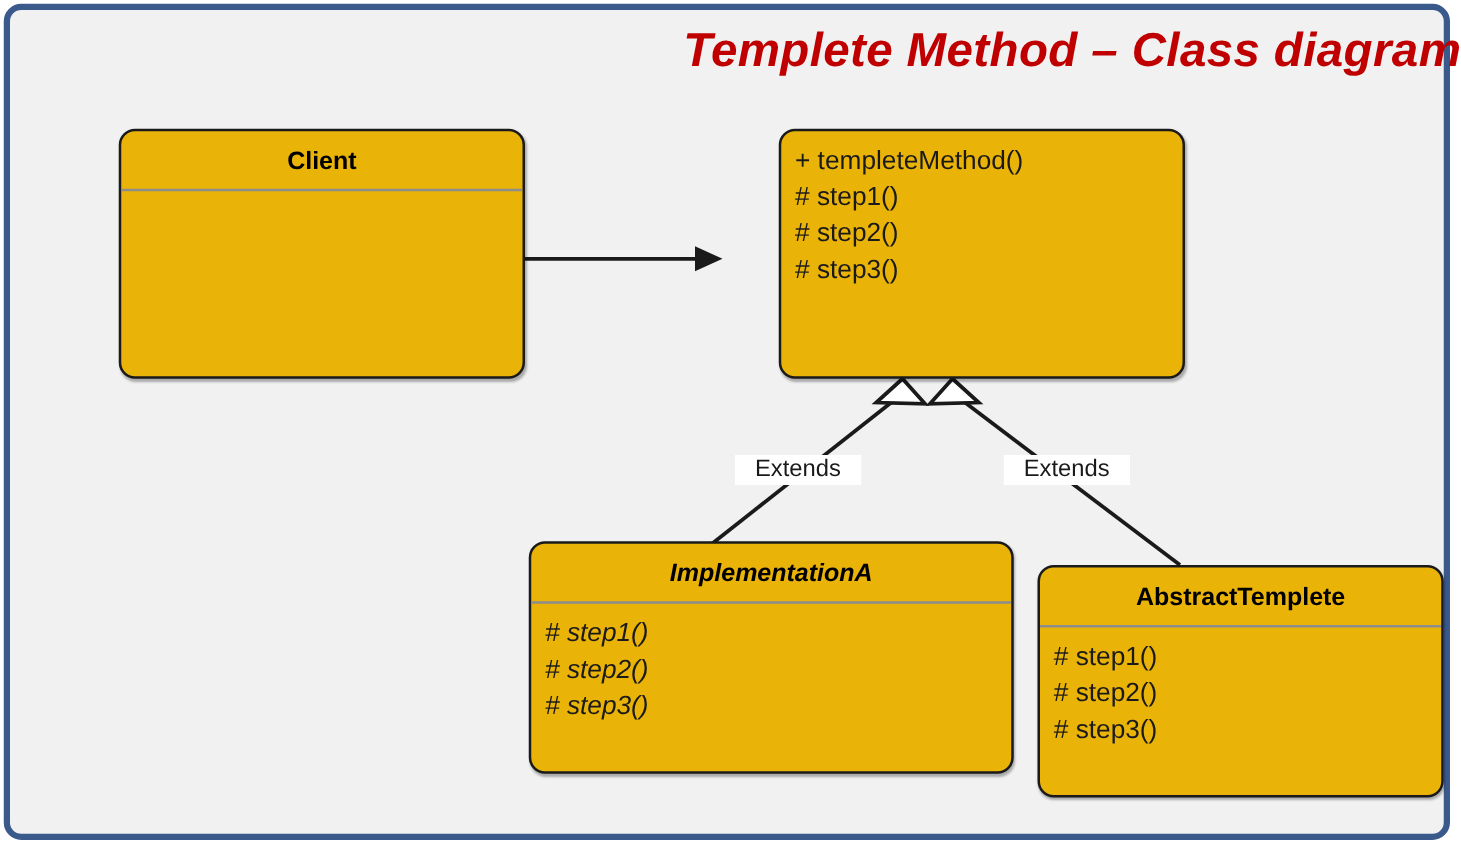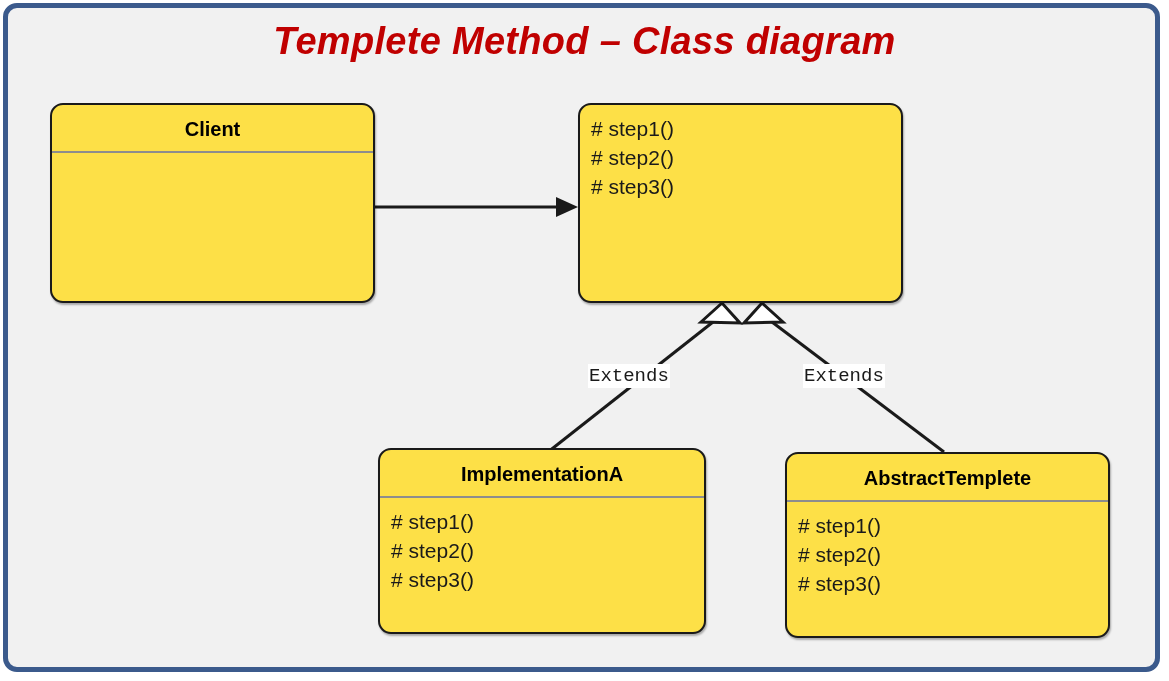--- a/index.html
+++ b/index.html
@@ -15,38 +15,39 @@
     background:#f1f1f1;
     border:5px solid #3b5a8c;
     border-radius:14px;
     box-sizing:border-box;
   }
   #canvas{position:absolute;left:0;top:0;width:1169px;height:681px;}
 
   
   #title{
     position:absolute;left:0;top:20px;width:1169px;
-    text-align:center;
+    text-align:right;
     font-size:38px;
     font-weight:bold;
     font-style:italic;
     color:#c00000;
     letter-spacing:0.3px;
     white-space:nowrap;
   }
 
   
   .uml-box{
     position:absolute;
-    background:#fde047;
+    background:#eab308;
     border:2px solid #1a1a1a;
     border-radius:13px;
     box-sizing:border-box;
     box-shadow:1px 2px 2px rgba(0,0,0,.30);
     overflow:hidden;
+    margin-left:45px;
   }
   .uml-head{
     height:48px;
     line-height:48px;
     text-align:center;
     font-size:20px;
     font-weight:bold;
     color:#000000;
     border-bottom:2px solid #8d8d8d;
     box-sizing:border-box;
@@ -59,32 +60,31 @@
   .uml-member{
     font-size:21px;
     line-height:29px;
     color:#1a1a1a;
     white-space:nowrap;
   }
 
   
   #box-client        {left:50px; top:103px; width:325px; height:200px;}
   #box-abstract      {left:578px;top:103px; width:325px; height:200px;}
-  #box-impl-a        {left:378px;top:448px; width:328px; height:186px;}
+  #box-impl-a        {left:378px;top:433px; width:388px; height:186px;font-style:italic;}
   #box-impl-b        {left:785px;top:452px; width:325px; height:186px;}
 
   
   .edge-label{
     position:absolute;
     font-size:19px;
     color:#1a1a1a;
     background:#ffffff;
-    padding:1px 1px;
+    padding:1px 16px;
     white-space:nowrap;
-    font-family:Liberation Mono, monospace;
   }
   #label-extends-a{left:588px;top:364px;}
   #label-extends-b{left:803px;top:364px;}
 </style>
 </head>
 <body>
 
 <div id="frame"></div>
 
 <svg id="canvas" xmlns="http://www.w3.org/2000/svg" viewBox="0 0 1169 681">
@@ -107,20 +107,21 @@
 
 <div id="title">Templete Method – Class diagram</div>
 
 <div class="uml-box" id="box-client">
   <div class="uml-head">Client</div>
   <div class="uml-body"></div>
 </div>
 
 <div class="uml-box" id="box-abstract">
   <div class="uml-body">
+    <div class="uml-member">+ templeteMethod()</div>
     <div class="uml-member"># step1()</div>
     <div class="uml-member"># step2()</div>
     <div class="uml-member"># step3()</div>
   </div>
 </div>
 
 <div class="uml-box" id="box-impl-a">
   <div class="uml-head">ImplementationA</div>
   <div class="uml-body">
     <div class="uml-member"># step1()</div>

